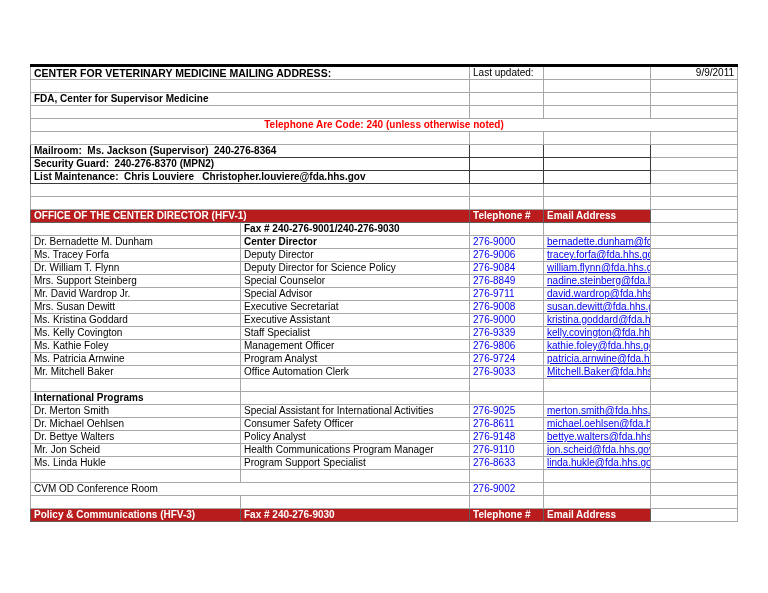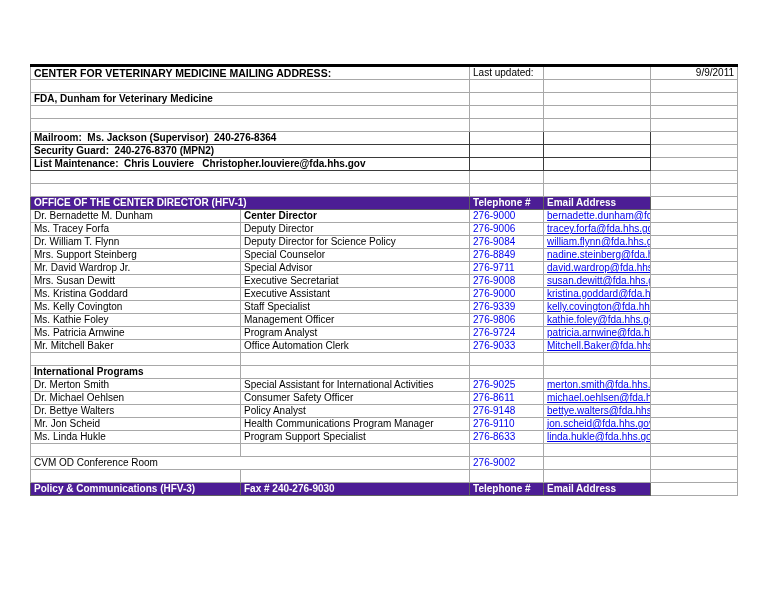--- a/index.html
+++ b/index.html
@@ -7,21 +7,21 @@
   .sheet{position:absolute;left:30px;top:64px;}
   table{border-collapse:collapse;table-layout:fixed;width:707px;border:1px solid #8a8a8a;border-top:3px solid #000;}
   td{border:1px solid #a8a8a8;height:12px;padding:0 3px;font-size:10px;line-height:12px;vertical-align:middle;overflow:hidden;white-space:pre;}
   .b{font-weight:bold;}
   .right{text-align:right;}
   .red{color:#ff0000;font-weight:bold;text-align:center;}
   .blue{color:#0000ee;}
   .bluebold{color:#0000ee;font-weight:bold;}
   a.email{color:#0000ee;text-decoration:underline;cursor:pointer;}
   .blk{border-color:#3a3a3a;}
-  tr.hdr td{background:#4c1d95;color:#ffffff;font-weight:bold;border-color:#5f5f5f;}
+  tr.hdr td{background:#b91c1c;color:#ffffff;font-weight:bold;border-color:#5f5f5f;}
   tr.hdr td.white{background:#ffffff;border-color:#a8a8a8;}
   .title{font-size:10.5px;}
 </style>
 </head>
 <body>
 
 <div class="sheet">
 <table>
 <colgroup>
         <col style="width:210px">
@@ -40,33 +40,36 @@
         </tr>
 
 <tr>
           <td colspan="2"></td>
           <td></td>
           <td></td>
           <td></td>
         </tr>
 
 <tr>
-          <td colspan="2" class="b">FDA, Dunham for Veterinary Medicine</td>
-          <td></td>
-          <td></td>
-          <td></td>
-        </tr>
-
-<tr>
-          <td colspan="2"></td>
-          <td></td>
-          <td></td>
-          <td></td>
-        </tr>
-
+          <td colspan="2" class="b">FDA, Center for Supervisor Medicine</td>
+          <td></td>
+          <td></td>
+          <td></td>
+        </tr>
+
+<tr>
+          <td colspan="2"></td>
+          <td></td>
+          <td></td>
+          <td></td>
+        </tr>
+
+<tr>
+          <td colspan="5" class="red">Telephone Are Code: 240 (unless otherwise noted)</td>
+        </tr>
 
 <tr>
           <td colspan="2"></td>
           <td></td>
           <td></td>
           <td></td>
         </tr>
 
 <tr>
           <td colspan="2" class="b blk">Mailroom:  Ms. Jackson (Supervisor)  240-276-8364</td>
@@ -100,20 +103,27 @@
           <td></td>
         </tr>
 
 <tr class="hdr">
           <td colspan="2">OFFICE OF THE CENTER DIRECTOR (HFV-1)</td>
           <td>Telephone #</td>
           <td>Email Address</td>
           <td class="white"></td>
         </tr>
 
+<tr>
+          <td></td>
+          <td class="b">Fax # 240-276-9001/240-276-9030</td>
+          <td></td>
+          <td></td>
+          <td></td>
+        </tr>
 
 <tr>
           <td>Dr. Bernadette M. Dunham</td>
           <td class="b">Center Director</td>
           <td class="blue">276-9000</td>
           <td><a class="email">bernadette.dunham@fda.hhs.gov</a></td>
           <td></td>
         </tr>
 <tr>
           <td>Ms. Tracey Forfa</td>

